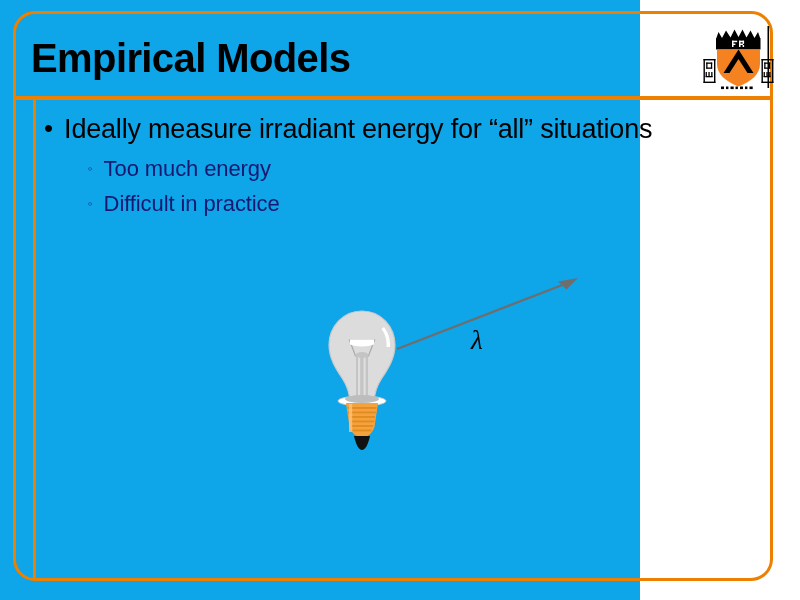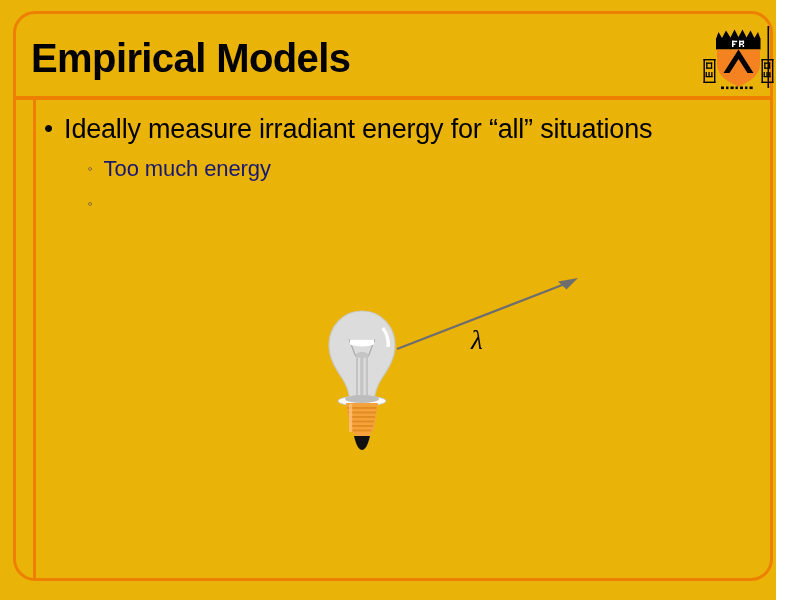--- a/index.html
+++ b/index.html
@@ -9,23 +9,23 @@
   }
   body {
     width: 800px;
     height: 600px;
     font-family: "Liberation Sans", sans-serif;
     overflow: hidden;
   }
 
   #slide {
     position: relative;
-    width: 776px;
+    width: 640px;
     height: 600px;
-    background: #eab308;
+    background: #0ea5e9;
   }
 
   
   .slide-frame {
     position: absolute;
     left: 13px;
     top: 11px;
     width: 760px;
     height: 570px;
     border: 3px solid #ED8000;
@@ -232,20 +232,21 @@
     <span class="text">Ideally measure irradiant energy for “all” situations</span>
   </div>
 
   <div class="bullet-l2 row0">
     <span class="marker">◦</span>
     <span class="text">Too much energy</span>
   </div>
 
   <div class="bullet-l2 row1">
     <span class="marker">◦</span>
+    <span class="text">Difficult in practice</span>
   </div>
 
   <div class="bulb">
     <svg width="80" height="148" viewBox="0 0 80 148" xmlns="http://www.w3.org/2000/svg">
 
       <path d="M40 3
                C21 3 7 18.5 7 37
                C7 50 13.5 60.5 20 70
                C25 77.5 27.5 85 28 94
                L52 94

